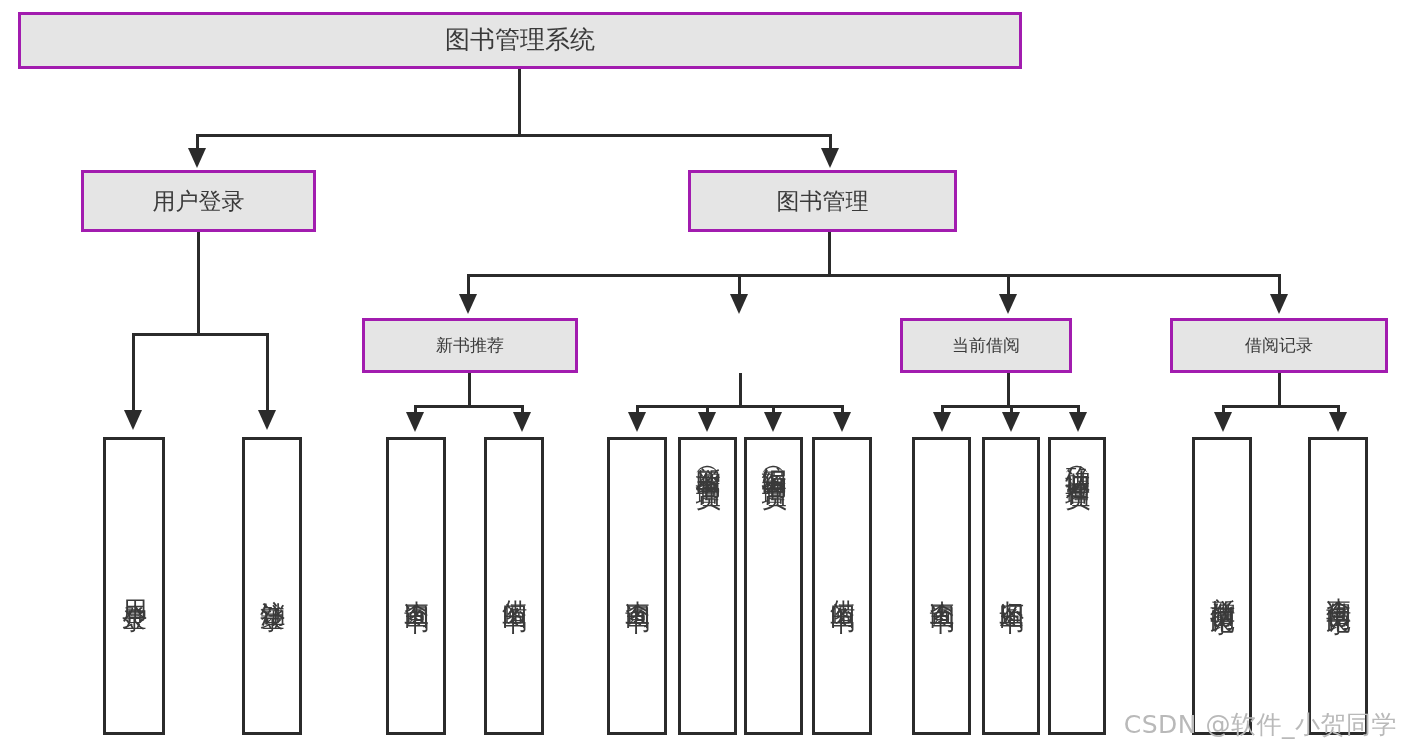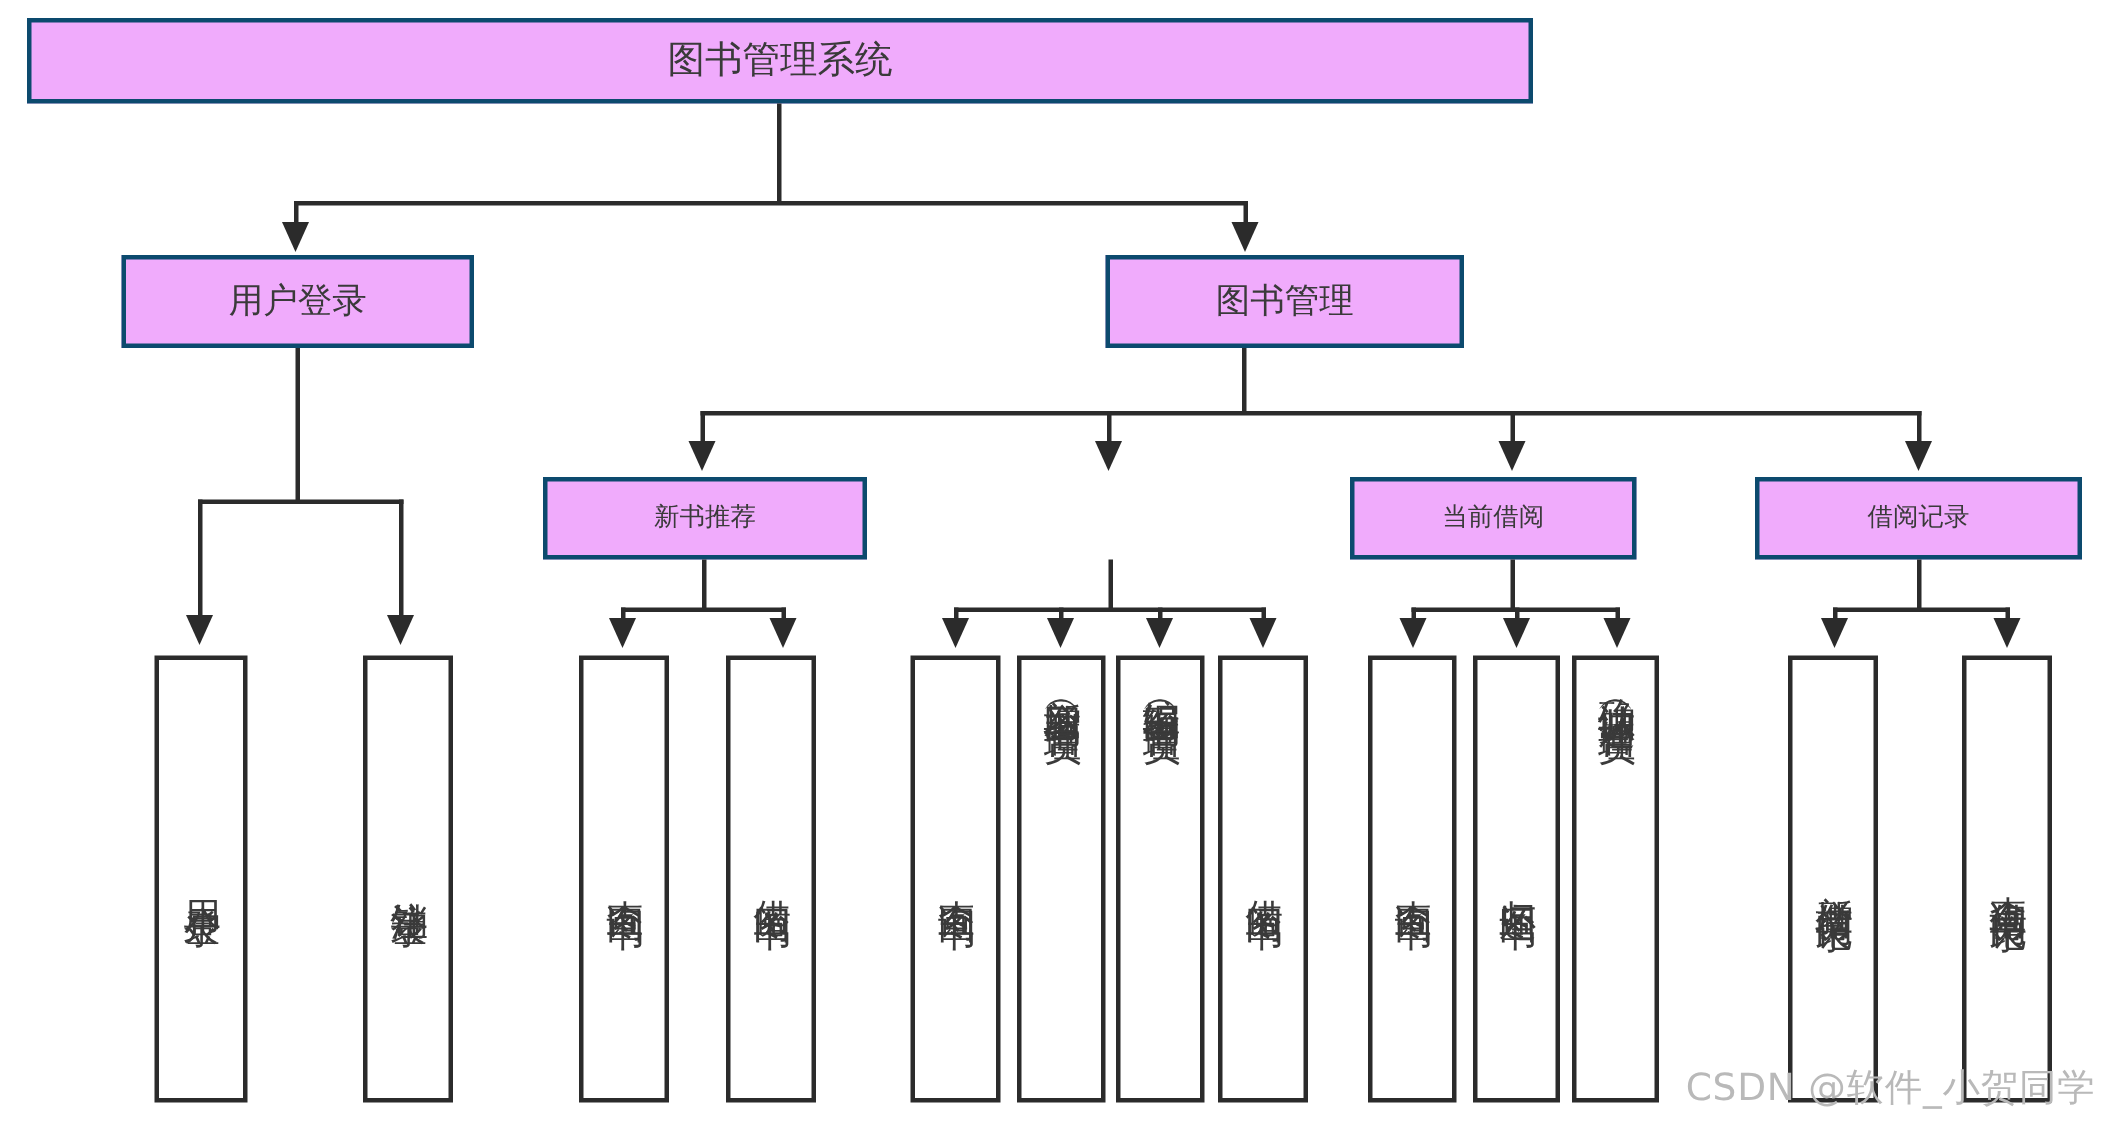--- a/index.html
+++ b/index.html
@@ -15,22 +15,22 @@
     position: relative;
     width: 1405px;
     height: 747px;
     background: #ffffff;
     overflow: hidden;
   }
   
   .node {
     position: absolute;
     box-sizing: border-box;
-    border: 3px solid #0c4a6e;
-    background: #f0abfc;
+    border: 3px solid #a21caf;
+    background: #e5e5e5;
     color: #3a3a3a;
     display: flex;
     align-items: center;
     justify-content: center;
     text-align: center;
     line-height: 1.05;
   }
   .node.root        { font-size: 25px; }
   .node.level2      { font-size: 23px; }
   .node.level3      { font-size: 17px; }
@@ -104,21 +104,21 @@
 
   <div class="vline" style="left:196px; top:134px; height:18px;"></div>
   <div class="arrow" style="left:188px; top:148px;"></div>
   <div class="vline" style="left:829px; top:134px; height:18px;"></div>
   <div class="arrow" style="left:821px; top:148px;"></div>
 
   <div class="node level2" style="left:81px; top:170px; width:235px; height:62px;">
     <span>用户登录</span>
   </div>
 
-  <div class="node level2" style="left:737px; top:170px; width:239px; height:62px;">
+  <div class="node level2" style="left:688px; top:170px; width:269px; height:62px;">
     <span>图书管理</span>
   </div>
 
   <div class="vline" style="left:197px; top:232px; height:103px;"></div>
   <div class="hline" style="left:132px; top:333px; width:137px;"></div>
   <div class="vline" style="left:132px; top:333px; height:80px;"></div>
   <div class="arrow" style="left:124px; top:410px;"></div>
   <div class="vline" style="left:266px; top:333px; height:80px;"></div>
   <div class="arrow" style="left:258px; top:410px;"></div>
 
@@ -133,21 +133,21 @@
 
   <div class="vline" style="left:1007px; top:274px; height:24px;"></div>
   <div class="arrow" style="left:999px; top:294px;"></div>
 
   <div class="vline" style="left:1278px; top:274px; height:24px;"></div>
   <div class="arrow" style="left:1270px; top:294px;"></div>
 
   <div class="node level3" style="left:362px; top:318px; width:216px; height:55px;">
     <span>新书推荐</span>
   </div>
-  <div class="node level3" style="left:900px; top:318px; width:191px; height:55px;">
+  <div class="node level3" style="left:900px; top:318px; width:172px; height:55px;">
     <span>当前借阅</span>
   </div>
   <div class="node level3" style="left:1170px; top:318px; width:218px; height:55px;text-align:right;">
     <span>借阅记录</span>
   </div>
 
   <div class="vline" style="left:468px; top:373px; height:34px;"></div>
   <div class="hline" style="left:414px; top:405px; width:110px;"></div>
   <div class="vline" style="left:414px; top:405px; height:10px;"></div>
   <div class="arrow" style="left:406px; top:412px;"></div>

